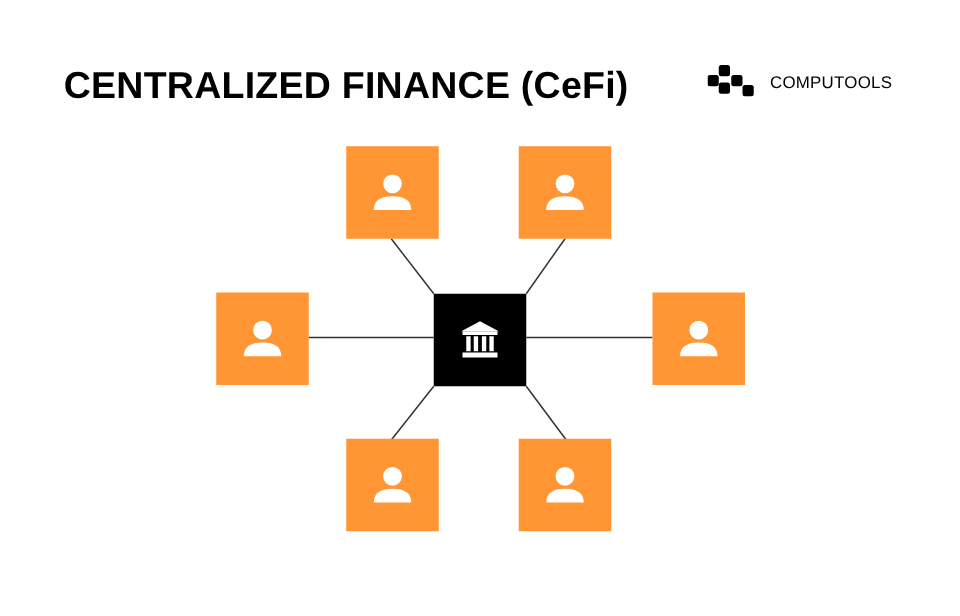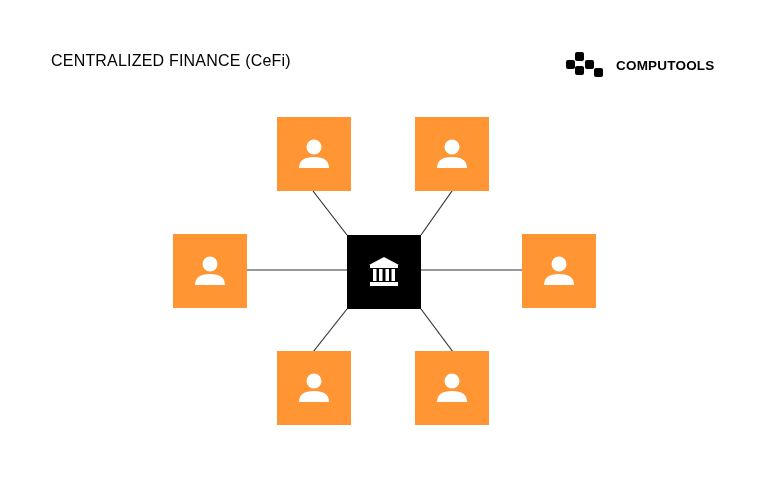--- a/index.html
+++ b/index.html
@@ -1,19 +1,19 @@
 <!DOCTYPE html>
 <html><head>
 <meta charset="utf-8">
 <style>
   html,body{margin:0;padding:0;background:#ffffff;}
   body{width:768px;height:493px;position:relative;overflow:hidden;font-family:"Liberation Sans",sans-serif;}
-  .title{position:absolute;left:51px;top:52px;font-size:16px;font-weight:normal;color:#000;letter-spacing:0.2px;white-space:nowrap;}
+  .title{position:absolute;left:51px;top:52px;font-size:30px;font-weight:bold;color:#000;letter-spacing:0.2px;white-space:nowrap;}
   .logo{position:absolute;left:566px;top:52px;display:flex;align-items:center;}
-  .logo-text{margin-left:12px;font-size:13.5px;font-weight:bold;color:#000;letter-spacing:0.2px;}
+  .logo-text{margin-left:12px;font-size:13.5px;font-weight:normal;color:#000;letter-spacing:0.2px;}
   .lines{position:absolute;left:0;top:0;}
   .box{position:absolute;width:74px;height:74px;background:#ff9533;display:flex;align-items:center;justify-content:center;}
   .center{position:absolute;left:347px;top:235px;width:74px;height:74px;background:#000;display:flex;align-items:center;justify-content:center;}
 </style>
 </head>
 <body>
 
 <div class="title">CENTRALIZED FINANCE (CeFi)</div>
 
 <div class="logo">

